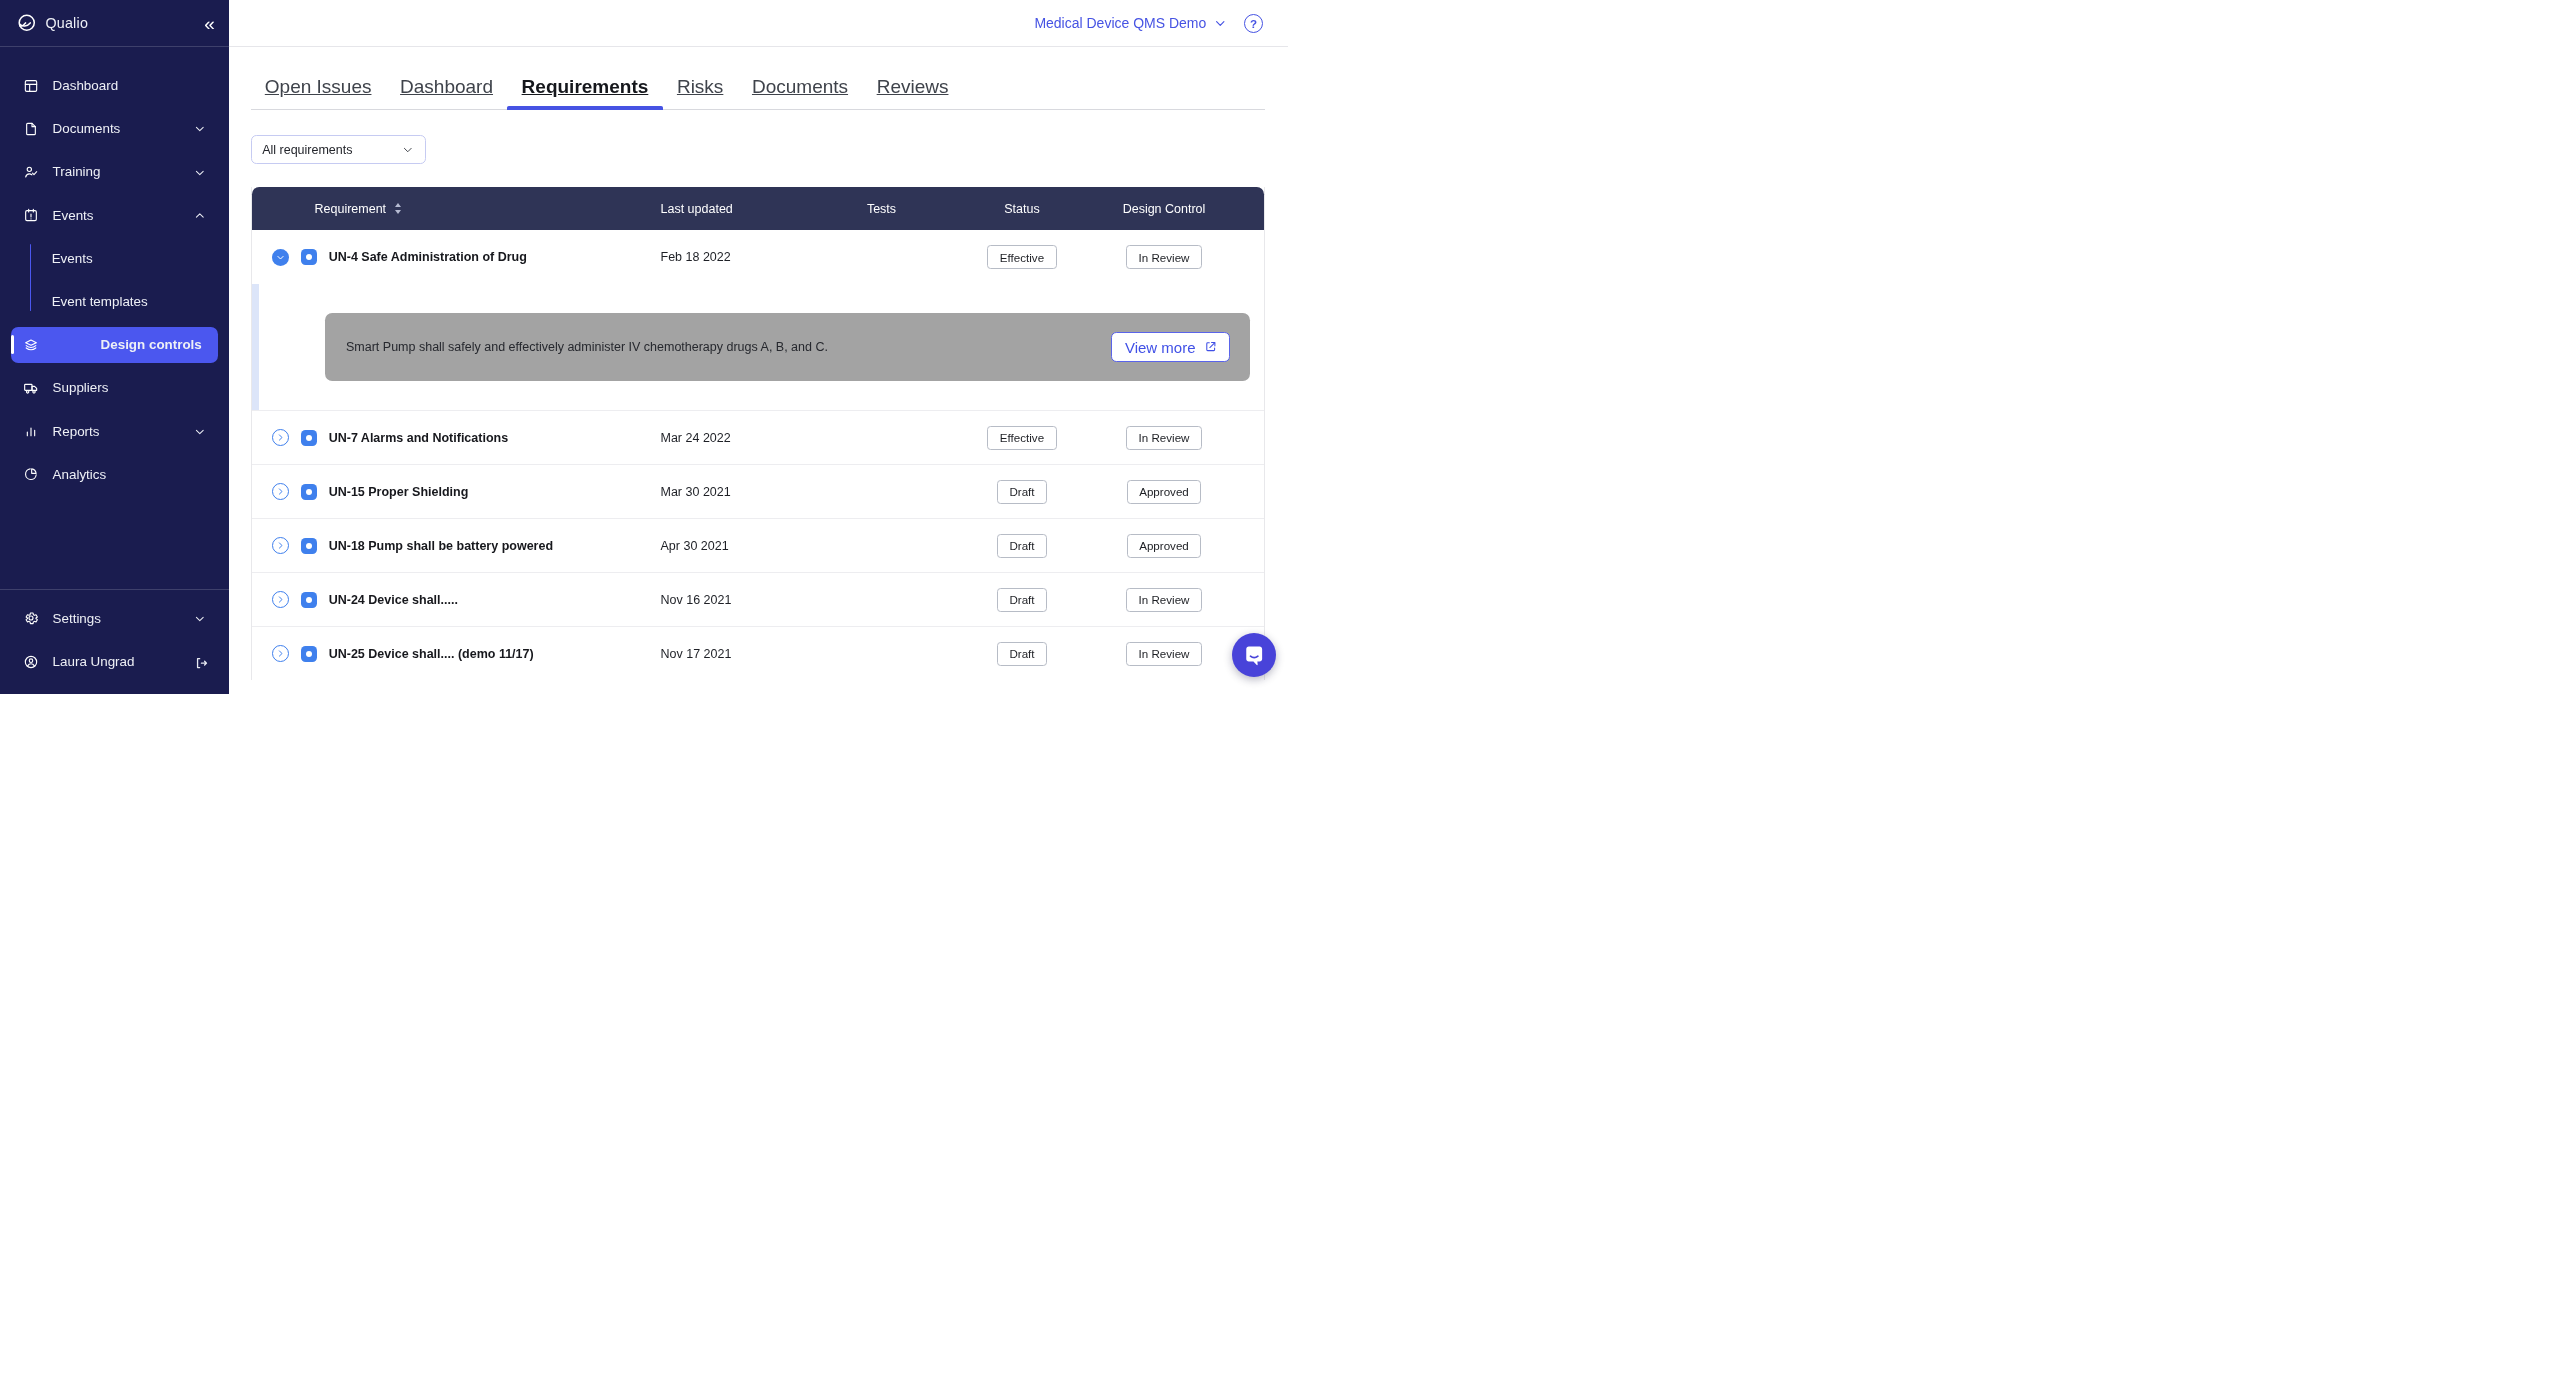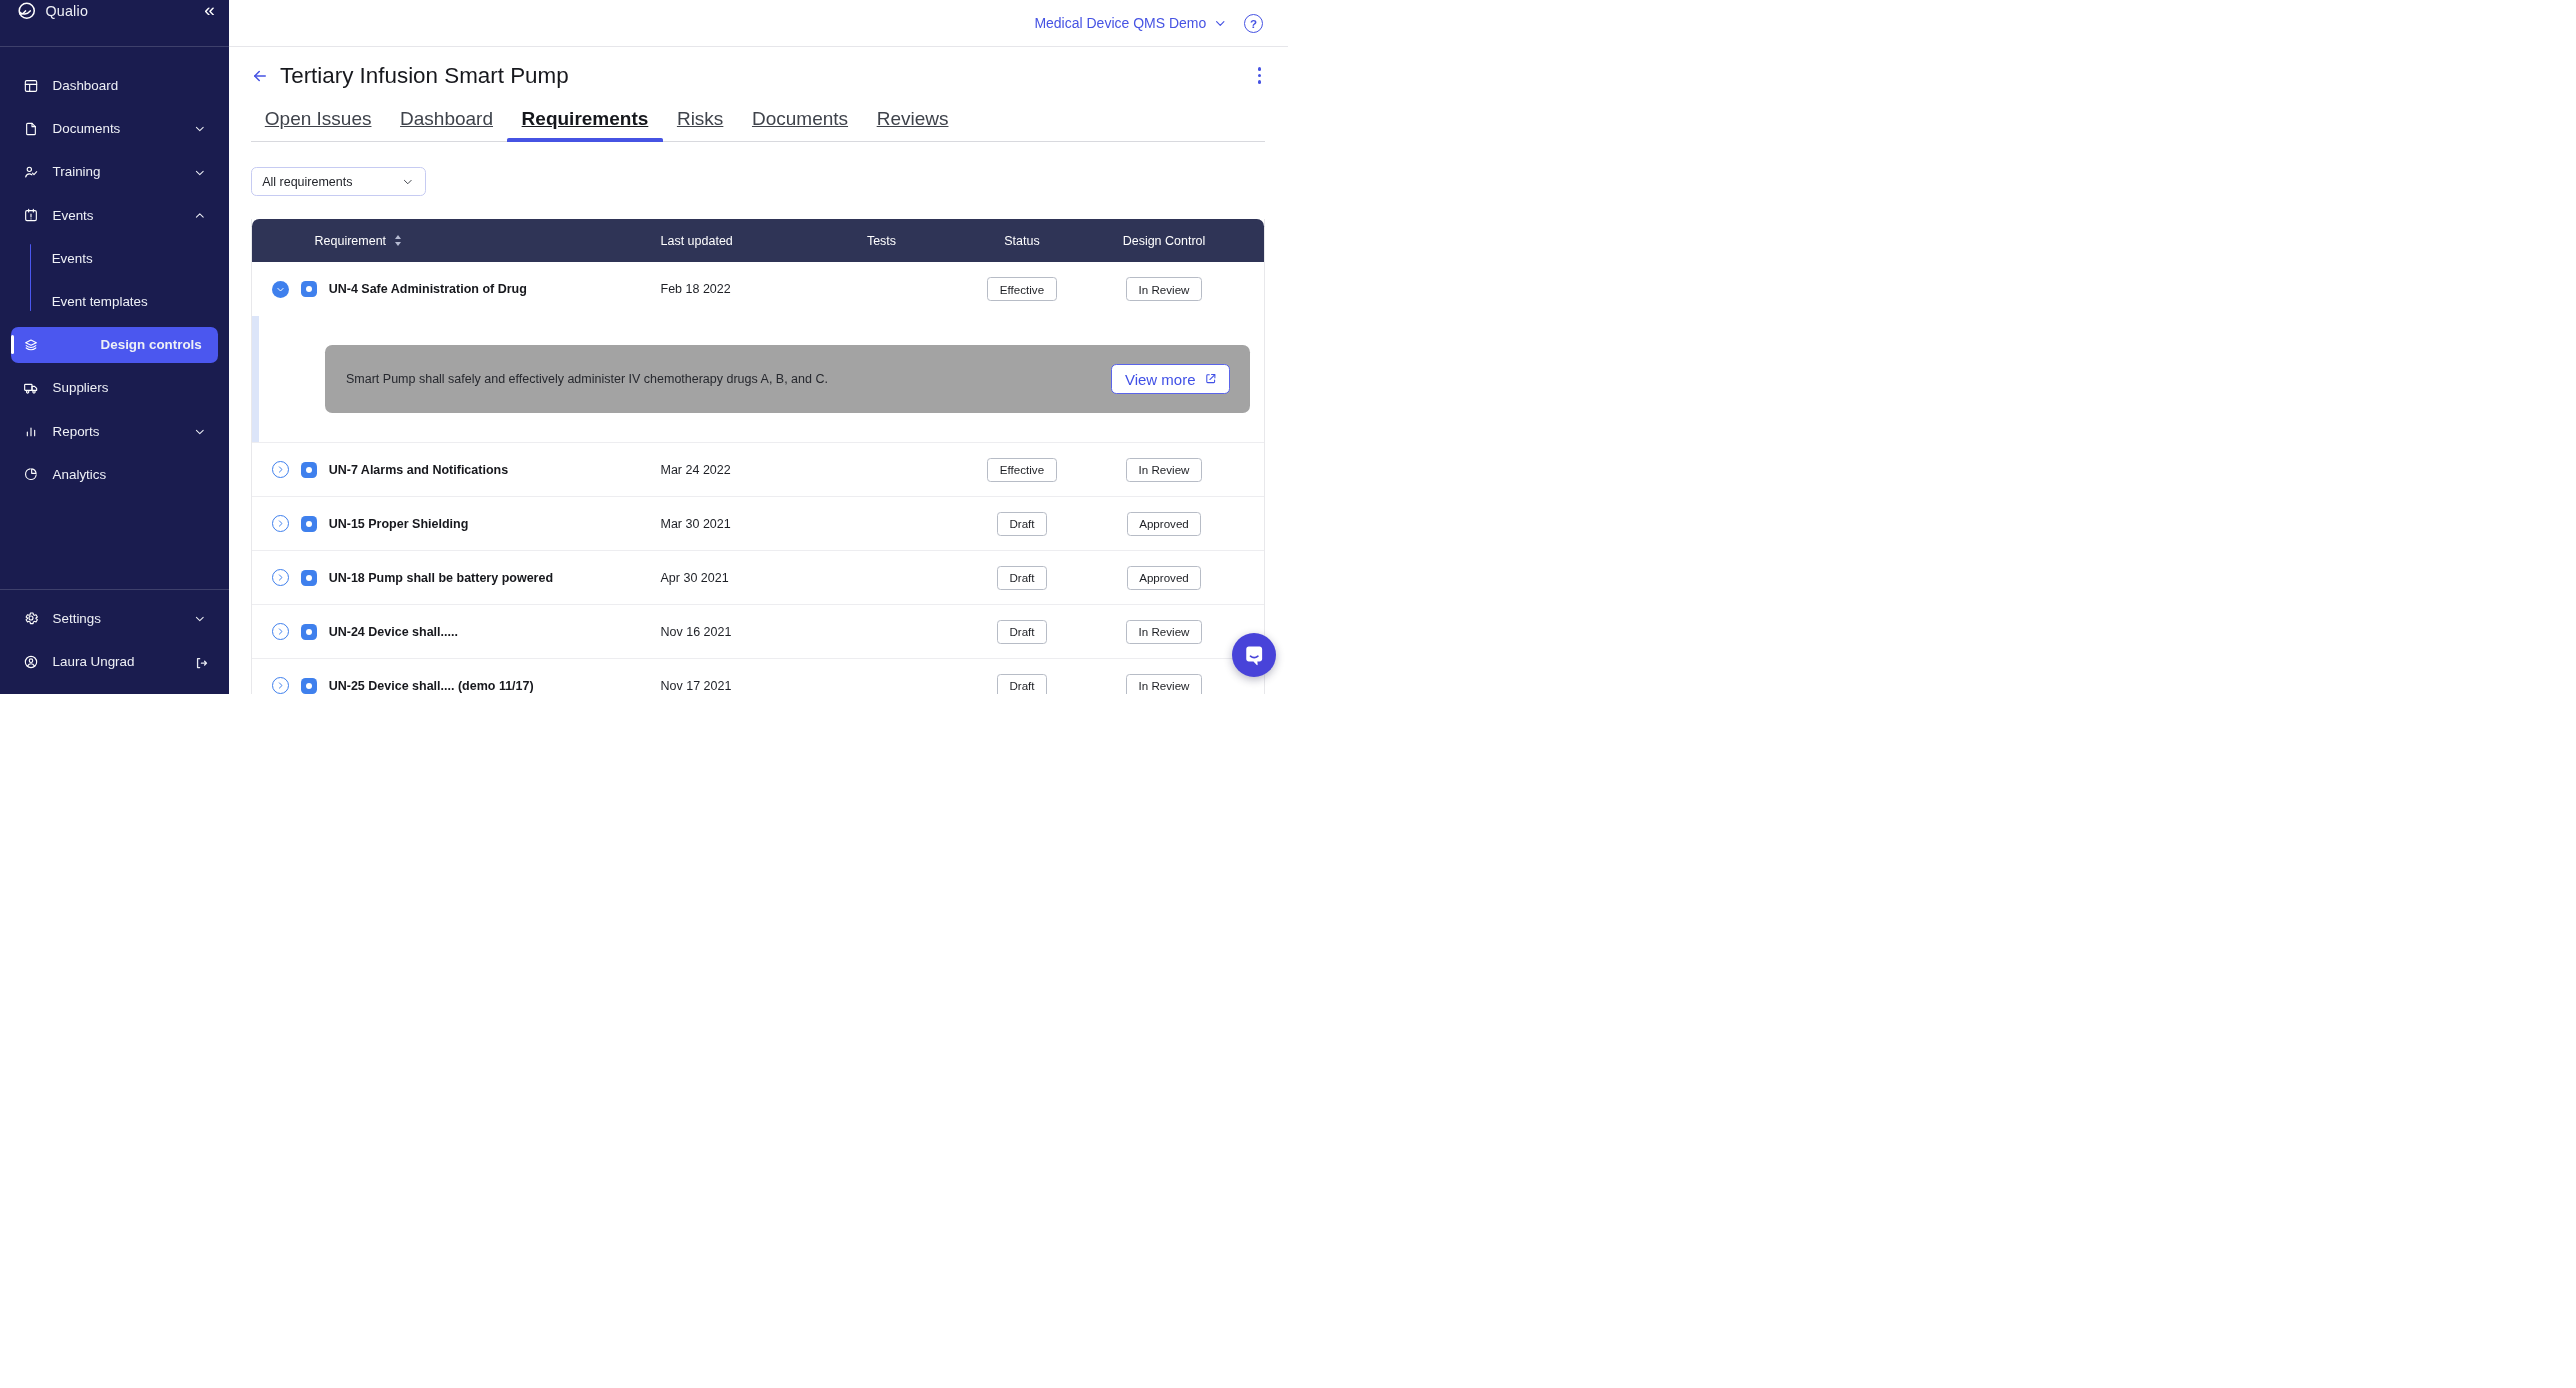--- a/index.html
+++ b/index.html
@@ -3,21 +3,21 @@
 <meta charset="utf-8">
 <style>
   * { margin:0; padding:0; box-sizing:border-box; }
   html,body { width:1288px; height:694px; overflow:hidden; background:#fff;
               font-family:"Liberation Sans", sans-serif; }
   .app { position:relative; width:1288px; height:694px; display:flex; background:#fff; }
 
   
   .sidebar { width:229px; height:694px; background:#1a1c4f; color:#eef0f6;
              display:flex; flex-direction:column; flex-shrink:0; }
-  .sb-header { height:47px; display:flex; align-items:flex-start; padding:0 16px 0 16px;
+  .sb-header { height:47px; display:flex; align-items:center; padding:0 16px 0 16px;
                border-bottom:0.9px solid rgba(255,255,255,.16); }
   .sb-brand { display:flex; align-items:center; gap:8px; flex:1; }
   .sb-brand svg { width:21.5px; height:21.5px; stroke:#fff; fill:none; stroke-width:1.7; }
   .sb-brand-name { font-size:14.3px; font-weight:500; letter-spacing:0.2px; }
   .sb-collapse { font-size:19px; line-height:1; color:#fff; cursor:pointer; letter-spacing:-1.8px; }
 
   .sb-nav { flex:1; padding:20.6px 10.7px 0; }
   .sb-item { height:36px; border-radius:7.2px; display:flex; align-items:center;
              padding:0 12.5px; margin-bottom:7.2px; font-size:13.4px; color:#eef0f6;
              position:relative; cursor:pointer; }
@@ -294,34 +294,20 @@
         <span>Medical Device QMS Demo</span>
         <svg viewBox="0 0 24 24">
             <polyline points="5 9 12 16 19 9"></polyline>
           </svg>
       </div>
       <div class="help-circle">?</div>
     </header>
 
     <div class="content">
 
-      <div class="title-row">
-        <div class="back-btn">
-          <svg viewBox="0 0 24 24">
-              <path d="M19 12H5"></path>
-              <path d="M11 6l-6 6 6 6"></path>
-            </svg>
-        </div>
-        <h1 class="page-title">Tertiary Infusion Smart Pump</h1>
-        <div class="kebab">
-            <i></i>
-            <i></i>
-            <i></i>
-          </div>
-      </div>
 
       <div class="tabs">
         <div class="tab">Open Issues</div>
         <div class="tab">Dashboard</div>
         <div class="tab active">Requirements</div>
         <div class="tab">Risks</div>
         <div class="tab">Documents</div>
         <div class="tab">Reviews</div>
       </div>
 

